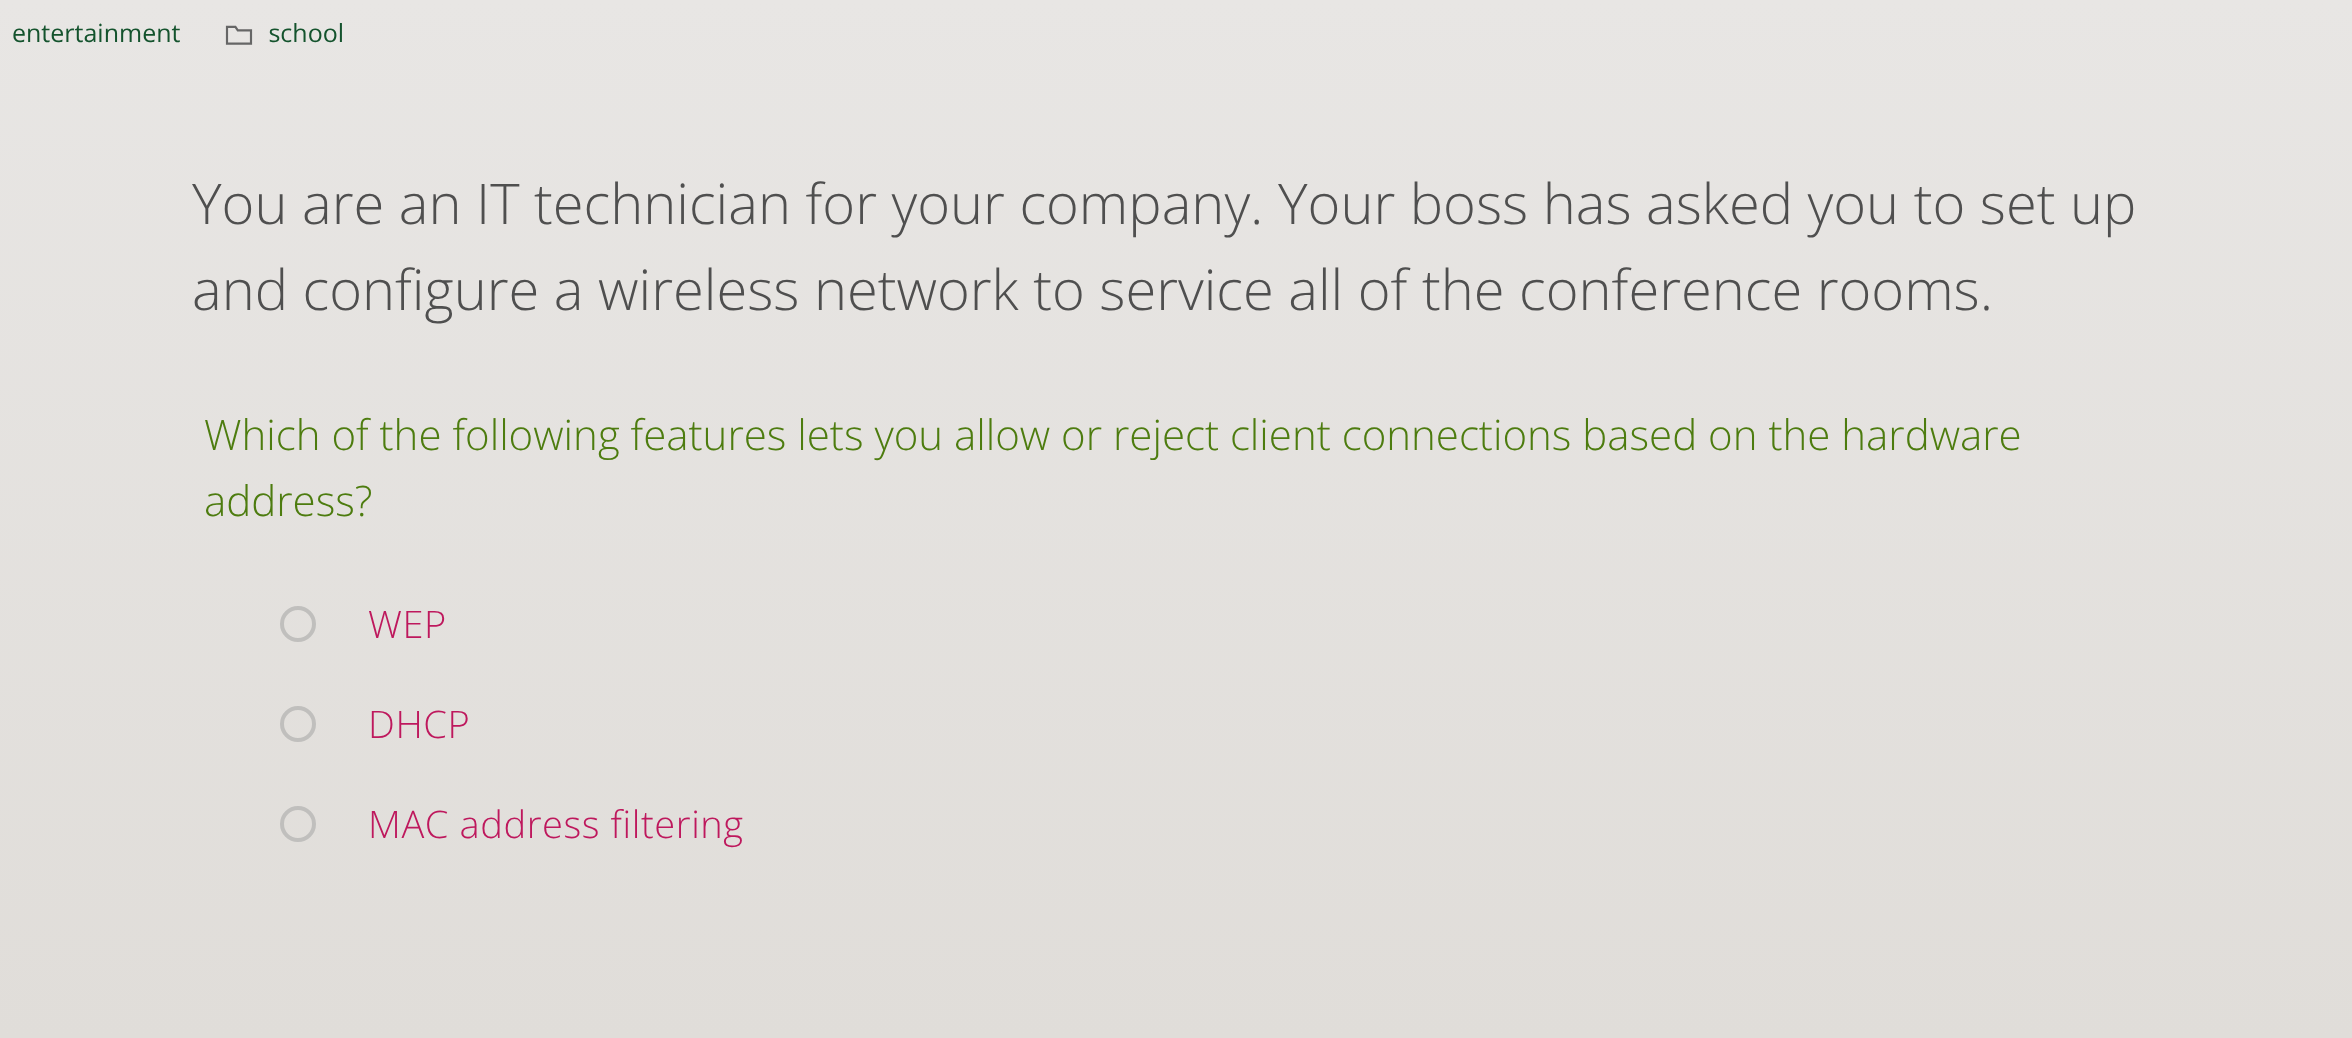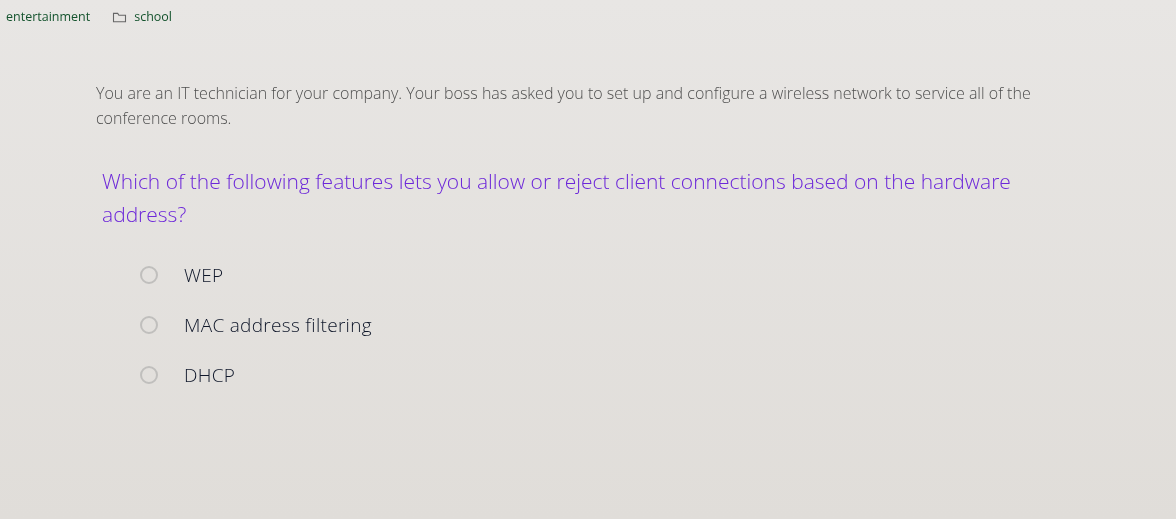--- a/index.html
+++ b/index.html
@@ -37,30 +37,30 @@
     }
     .folder-icon svg {
       width: 100%;
       height: 100%;
       display: block;
     }
     .content {
       padding: 48px 96px 0 96px;
     }
     .scenario {
-      font-size: 16px;
+      font-size: 28px;
       font-weight: 300;
       color: #4f4f4f;
       line-height: 1.55;
       margin-bottom: 34px;
     }
     .question {
       font-size: 21px;
       font-weight: 300;
-      color: #6d28d9;
+      color: #4d7c0f;
       line-height: 1.6;
       margin-bottom: 30px;
       padding-left: 6px;
     }
     .options {
       padding-left: 44px;
     }
     .option {
       display: flex;
       align-items: center;
@@ -72,21 +72,21 @@
       width: 18px;
       height: 18px;
       border: 2px solid #c0bfbd;
       border-radius: 50%;
       background: transparent;
       flex-shrink: 0;
     }
     .option-label {
       font-size: 19px;
       font-weight: 300;
-      color: #0f172a;
+      color: #be185d;
       letter-spacing: 0.3px;
     }
   </style>
 </head>
 <body>
 
 <div class="bookmarks-bar">
   <div class="bookmark-item">
     <span>entertainment</span>
   </div>
@@ -103,20 +103,20 @@
 <div class="content">
   <p class="scenario">You are an IT technician for your company. Your boss has asked you to set up and configure a wireless network to service all of the conference rooms.</p>
   <p class="question">Which of the following features lets you allow or reject client connections based on the hardware address?</p>
   <div class="options">
     <div class="option">
       <div class="radio"></div>
       <span class="option-label">WEP</span>
     </div>
     <div class="option">
       <div class="radio"></div>
-      <span class="option-label">MAC address filtering</span>
+      <span class="option-label">DHCP</span>
     </div>
     <div class="option">
       <div class="radio"></div>
-      <span class="option-label">DHCP</span>
+      <span class="option-label">MAC address filtering</span>
     </div>
   </div>
 </div>
 
 </body></html>

